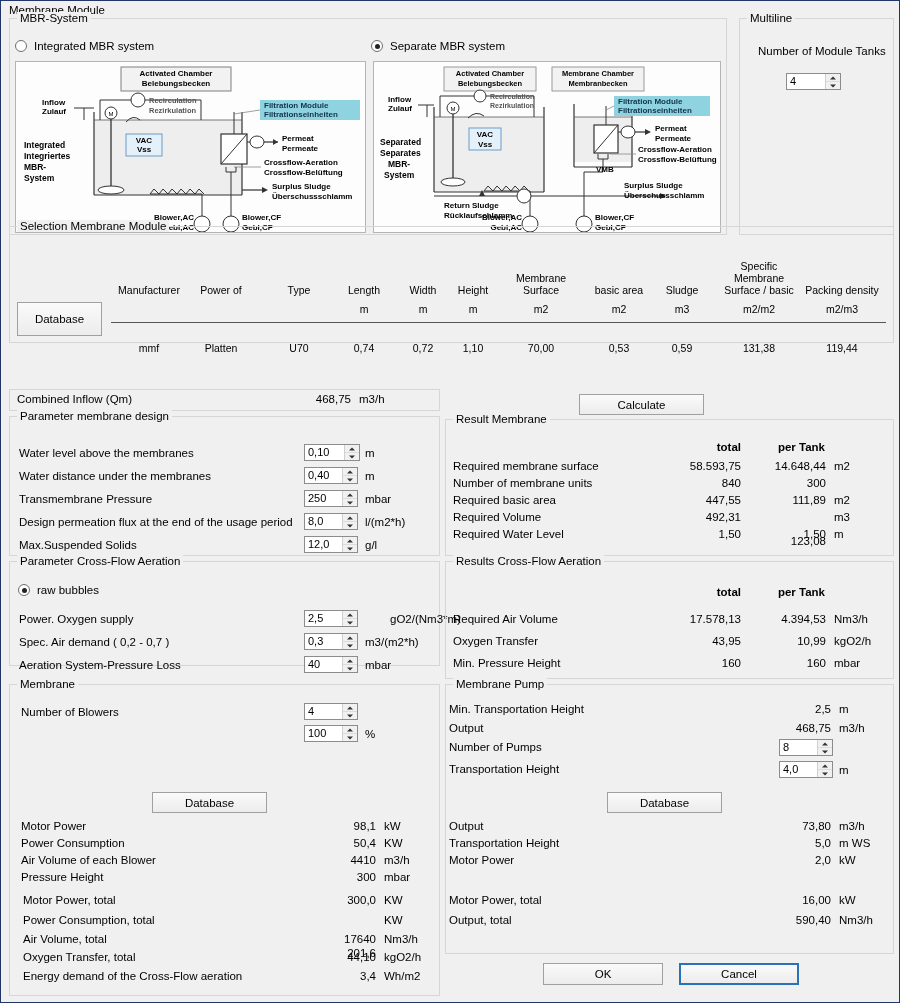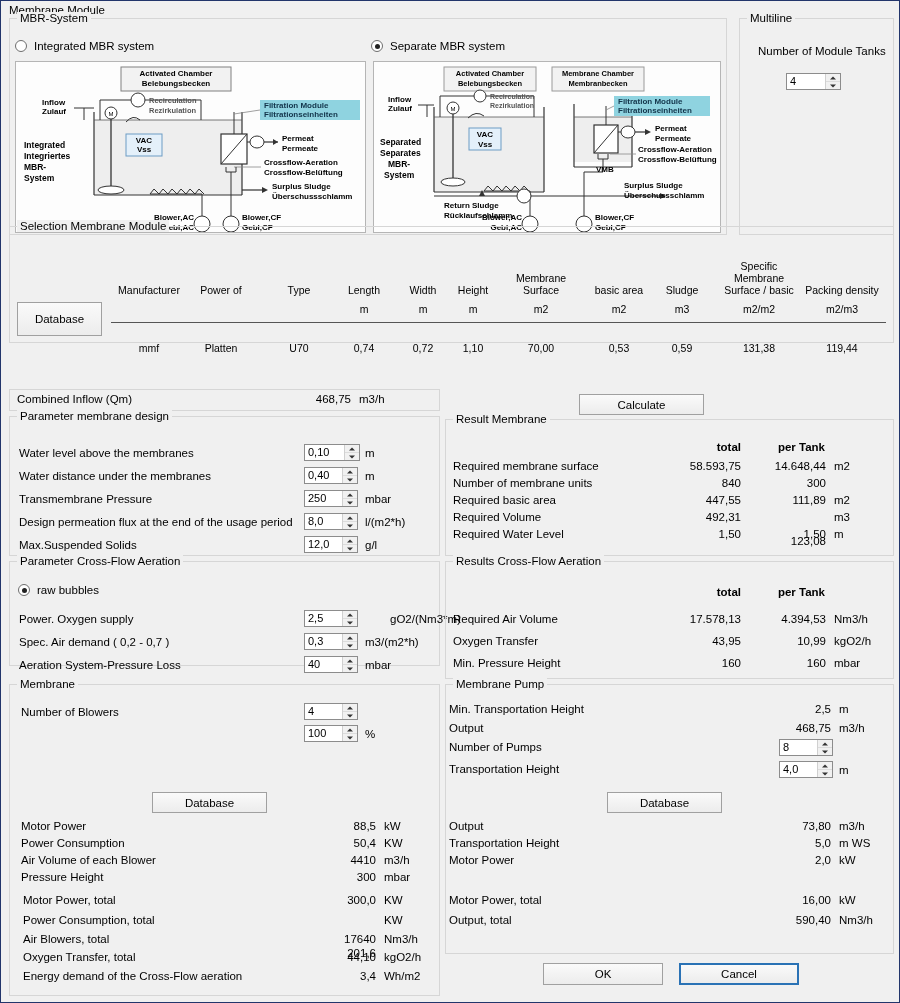--- a/index.html
+++ b/index.html
@@ -608,21 +608,21 @@
         <span class="dn"></span>
       </div>
   </div>
   <div class="unit" style="left:364px; top:727px;">%</div>
 
   <div class="btn" style="left:151px; top:791px; width:115px; height:21px;">
     <span>Database</span>
   </div>
 
   <div class="t" style="left:20px; top:819px;">Motor Power</div>
-  <div class="num" style="left:300px; top:819px; width:75px;">88,5</div>
+  <div class="num" style="left:300px; top:819px; width:75px;">98,1</div>
   <div class="unit" style="left:383px; top:819px;">kW</div>
 
   <div class="t" style="left:20px; top:836px;">Power Consumption</div>
   <div class="num" style="left:300px; top:836px; width:75px;">50,4</div>
   <div class="unit" style="left:383px; top:836px;">KW</div>
 
   <div class="t" style="left:20px; top:853px;">Air Volume of each Blower</div>
   <div class="num" style="left:300px; top:853px; width:75px;">4410</div>
   <div class="unit" style="left:383px; top:853px;">m3/h</div>
 
@@ -631,21 +631,21 @@
   <div class="unit" style="left:383px; top:870px;">mbar</div>
 
   <div class="t" style="left:22px; top:893px;">Motor Power, total</div>
   <div class="num" style="left:300px; top:893px; width:75px;">300,0</div>
   <div class="unit" style="left:383px; top:893px;">KW</div>
 
   <div class="t" style="left:22px; top:913px;">Power Consumption, total</div>
   <div class="num" style="left:300px; top:946px; width:75px;">201,6</div>
   <div class="unit" style="left:383px; top:913px;">KW</div>
 
-  <div class="t" style="left:22px; top:932px;">Air Blowers, total</div>
+  <div class="t" style="left:22px; top:932px;">Air Volume, total</div>
   <div class="num" style="left:295px; top:932px; width:80px;">17640</div>
   <div class="unit" style="left:383px; top:932px;">Nm3/h</div>
 
   <div class="t" style="left:22px; top:950px;">Oxygen Transfer, total</div>
   <div class="num" style="left:300px; top:950px; width:75px;">44,10</div>
   <div class="unit" style="left:383px; top:950px;">kgO2/h</div>
 
   <div class="t" style="left:22px; top:969px;">Energy demand of the Cross-Flow aeration</div>
   <div class="num" style="left:300px; top:969px; width:75px;">3,4</div>
   <div class="unit" style="left:383px; top:969px;">Wh/m2</div>

